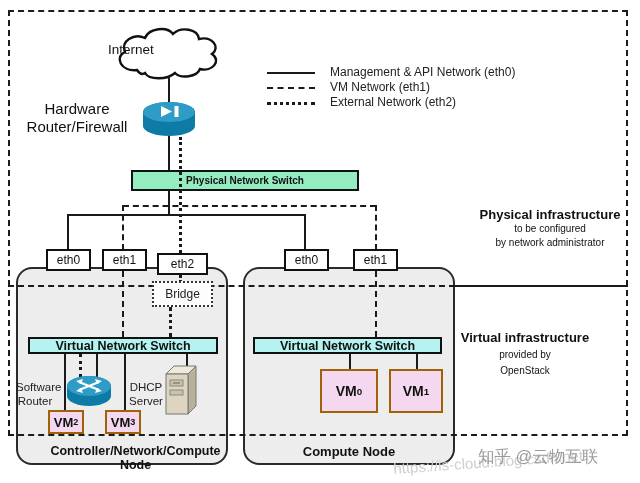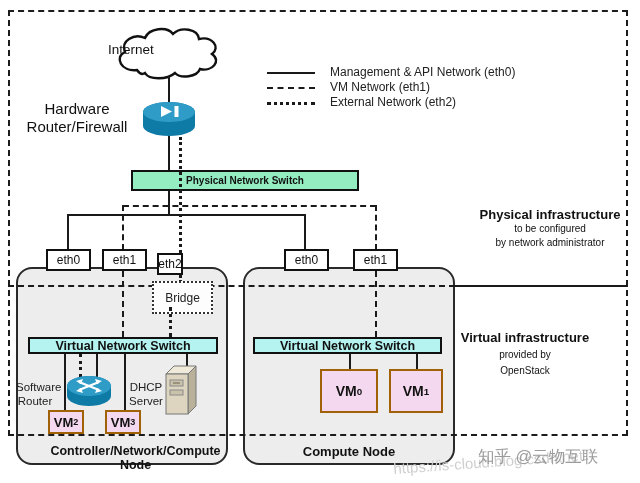--- a/index.html
+++ b/index.html
@@ -34,21 +34,21 @@
   .switch-bar {
     position:absolute; border:2px solid #111; text-align:center;
     font-weight:bold; color:#111; display:flex; align-items:center; justify-content:center;
   }
   .eth-box {
     position:absolute; width:45px; height:22px; background:#fff;
     border:2px solid #111; font-size:12px; color:#111;
     display:flex; align-items:center; justify-content:center;
   }
   .bridge-box {
-    position:absolute; left:152px; top:281px; width:61px; height:33px;
+    position:absolute; left:152px; top:281px; width:61px; height:26px;
     background:#fdfdfd; border:2px dotted #333; font-size:12px; color:#222;
     display:flex; align-items:center; justify-content:center;
   }
   .vm-box {
     position:absolute; background:var(--vm-pink); border:2px solid #a16207;
     display:flex; align-items:center; justify-content:center;
     font-weight:bold; color:#111;
   }
   .vm-box sub { font-size:0.7em; }
   .small-label { position:absolute; font-size:11.5px; text-align:center; line-height:14px; color:#222; }
@@ -134,21 +134,21 @@
   <div class="hline dashed" style="left:123px; top:205px; width:253px;"></div>
   <div class="vline dashed" style="left:122px; top:205px; height:45px;"></div>
   <div class="vline dashed" style="left:375px; top:205px; height:45px;"></div>
 
   <div class="eth-box" style="left:46px;  top:249px;">
       <span>eth0</span>
     </div>
   <div class="eth-box" style="left:102px; top:249px;">
       <span>eth1</span>
     </div>
-  <div class="eth-box" style="left:157px; top:253px; width:26px;">
+  <div class="eth-box" style="left:157px; top:253px; width:51px;">
       <span>eth2</span>
     </div>
   <div class="eth-box" style="left:284px; top:249px;">
       <span>eth0</span>
     </div>
   <div class="eth-box" style="left:353px; top:249px;">
       <span>eth1</span>
     </div>
 
   <div class="vline dashed" style="left:122px; top:271px; height:66px;"></div>

